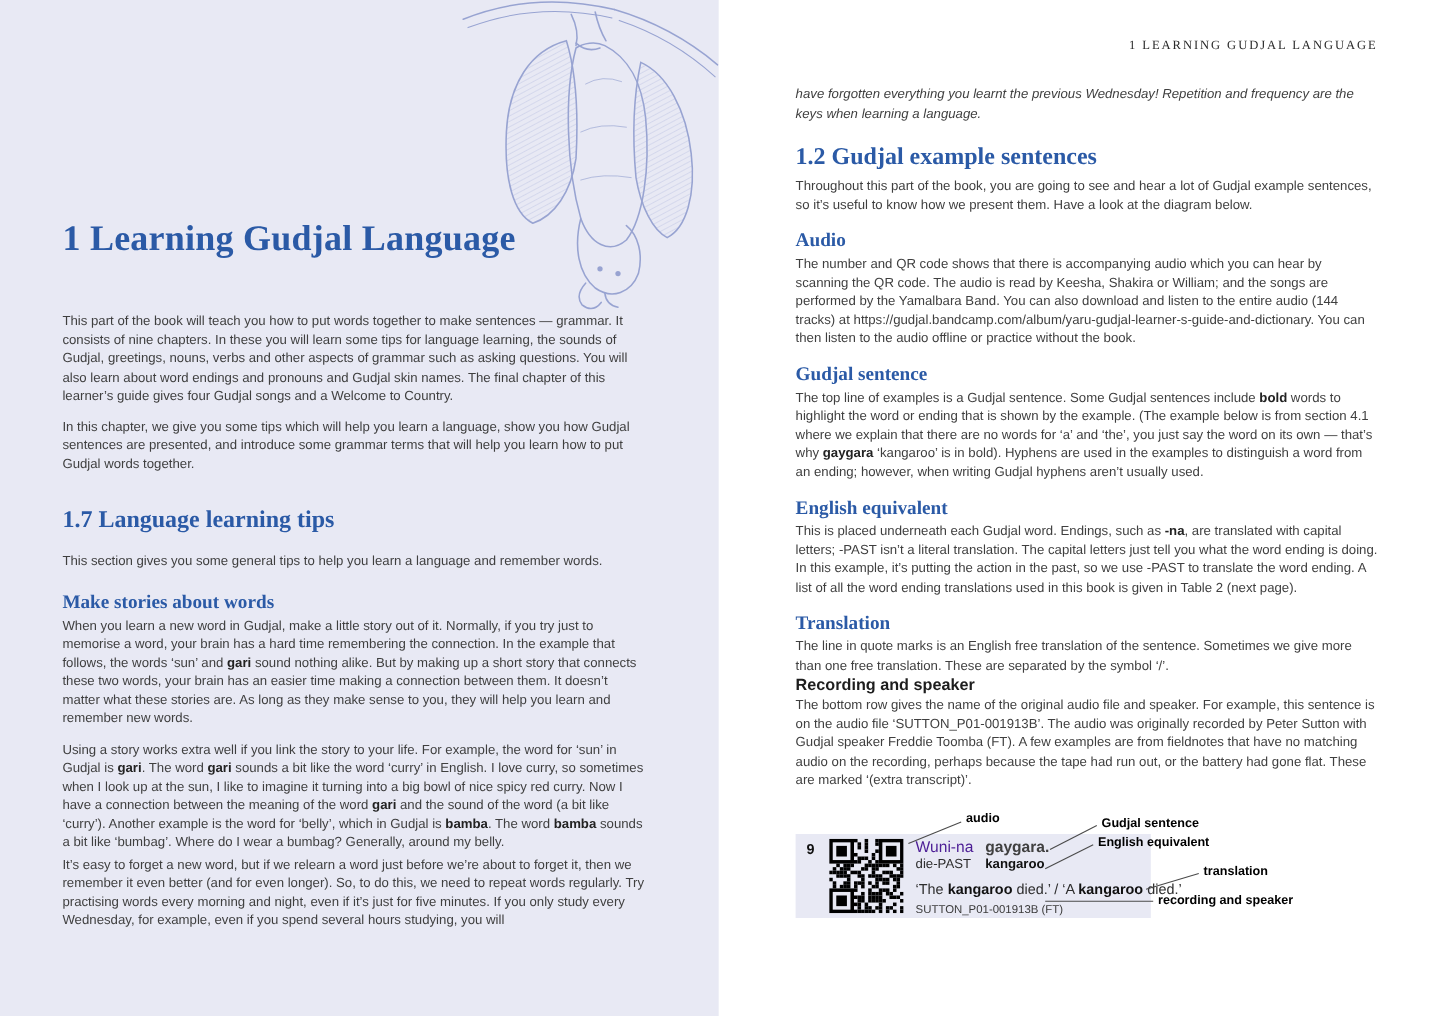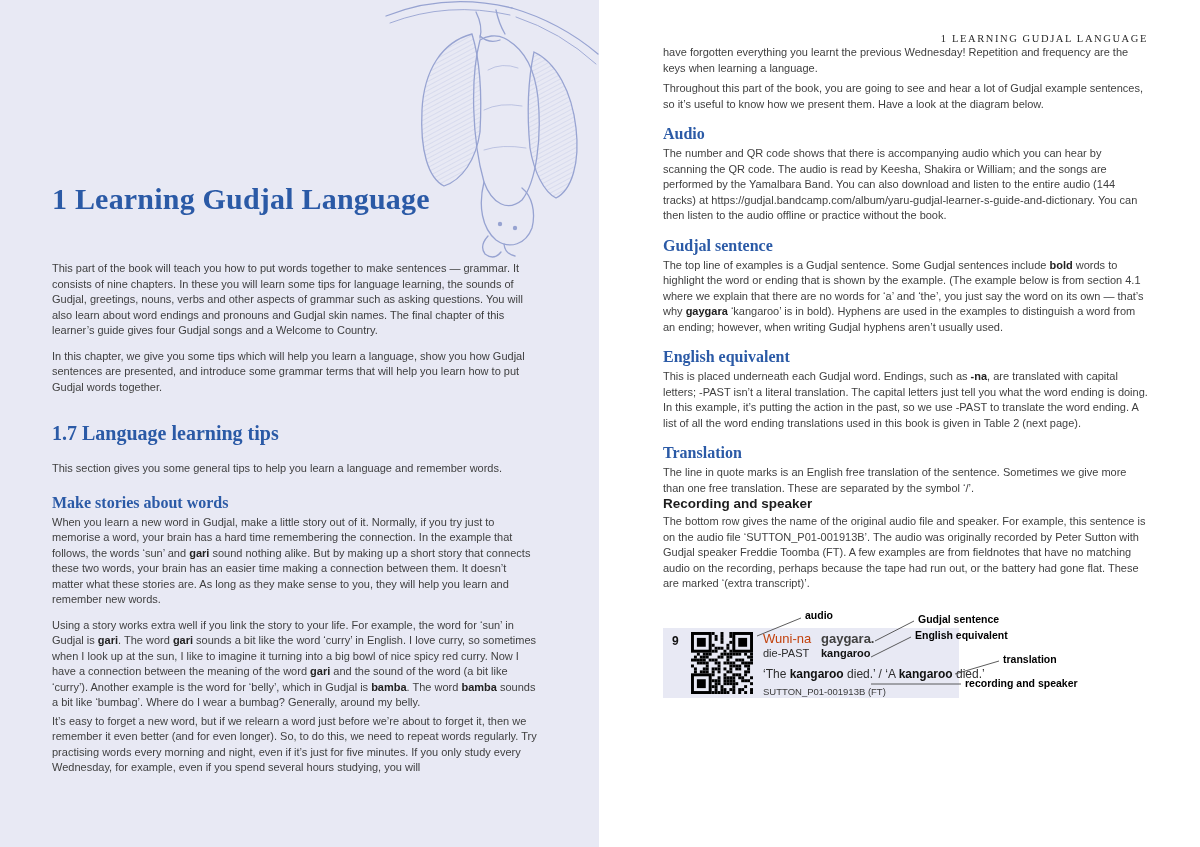--- a/index.html
+++ b/index.html
@@ -37,36 +37,36 @@
   .lp-p2{margin-top:10px;}
   .lp-h2{margin-top:27px;}
   .lp-lead{margin-top:16px;}
   .lp-h3a{margin-top:17px;}
   .lp-sp1{margin-top:3px;}
   .lp-sp2{margin-top:10px;}
   .lp-h3b{margin-top:15px;}
   .lp-rp1{margin-top:3px;}
 
   
-  .rp-cont{margin-top:45px;}
+  .rp-cont{margin-top:72px;font-style:italic;}
   .rp-h2{margin-top:17px;}
   .rp-lead{margin-top:5px;}
   .rp-h3{margin-top:13px;}
   .rp-p{margin-top:3px;}
   .rp-h4{margin-top:13px;}
   .rp-fig{margin-top:16px;}
 
   
   .figure{position:relative;width:485px;height:108px;}
   .fig-box{position:absolute;left:0;top:20px;width:296px;height:70px;background:#e8e9f4;}
   .fig-number{position:absolute;left:9px;top:26px;font-size:12px;font-weight:700;color:#111;}
   .fig-qr{position:absolute;left:28px;top:24px;width:62px;height:62px;}
   .fig-text{position:absolute;left:100px;top:23px;}
   .gloss-grid{display:grid;grid-template-columns:58px auto;column-gap:0;}
-  .gudjal-row span{font-size:13px;color:#c2410c;}
+  .gudjal-row span{font-size:13px;color:#4c1d95;}
   .gudjal-row .bold{font-weight:700;color:#404040;}
   .gloss-row{margin-top:1px;}
   .gloss-row span{font-size:11px;color:#2e2e2e;}
   .gloss-row .bold{font-weight:700;color:#111;}
   .fig-translation{margin-top:8px;font-size:12px;color:#2e2e2e;}
   .fig-translation b{color:#111;}
   .fig-recording{margin-top:5px;font-size:9.5px;color:#3a3a3a;}
   .fig-label{position:absolute;font-size:10.5px;font-weight:700;color:#000;white-space:nowrap;}
   .lbl-audio{left:142px;top:1px;}
   .lbl-gudjal{left:255px;top:5px;}
@@ -122,20 +122,21 @@
 
   <div class="page-num page-num-left">12</div>
 </div>
 
 <div class="page page-right">
   <div class="running-header">1 LEARNING GUDJAL LANGUAGE</div>
 
   <div class="right-content">
     <p class="rp-cont">have forgotten everything you learnt the previous Wednesday! Repetition and frequency are the keys when learning a language.</p>
 
+    <h2 class="sec rp-h2">1.2 Gudjal example sentences</h2>
     <p class="rp-lead">Throughout this part of the book, you are going to see and hear a lot of Gudjal example sentences, so it’s useful to know how we present them. Have a look at the diagram below.</p>
 
     <h3 class="sub rp-h3">Audio</h3>
     <p class="rp-p">The number and QR code shows that there is accompanying audio which you can hear by scanning the QR code. The audio is read by Keesha, Shakira or William; and the songs are performed by the Yamalbara Band. You can also download and listen to the entire audio (144 tracks) at https://gudjal.bandcamp.com/album/yaru-gudjal-learner-s-guide-and-dictionary. You can then listen to the audio offline or practice without the book.</p>
 
     <h3 class="sub rp-h3">Gudjal sentence</h3>
     <p class="rp-p">The top line of examples is a Gudjal sentence. Some Gudjal sentences include <b>bold</b> words to highlight the word or ending that is shown by the example. (The example below is from section 4.1 where we explain that there are no words for ‘a’ and ‘the’, you just say the word on its own — that’s why <b>gaygara</b> ‘kangaroo’ is in bold). Hyphens are used in the examples to distinguish a word from an ending; however, when writing Gudjal hyphens aren’t usually used.</p>
 
     <h3 class="sub rp-h3">English equivalent</h3>
     <p class="rp-p">This is placed underneath each Gudjal word. Endings, such as <b>-na</b>, are translated with capital letters; -PAST isn’t a literal translation. The capital letters just tell you what the word ending is doing. In this example, it’s putting the action in the past, so we use -PAST to translate the word ending. A list of all the word ending translations used in this book is given in Table 2 (next page).</p>

